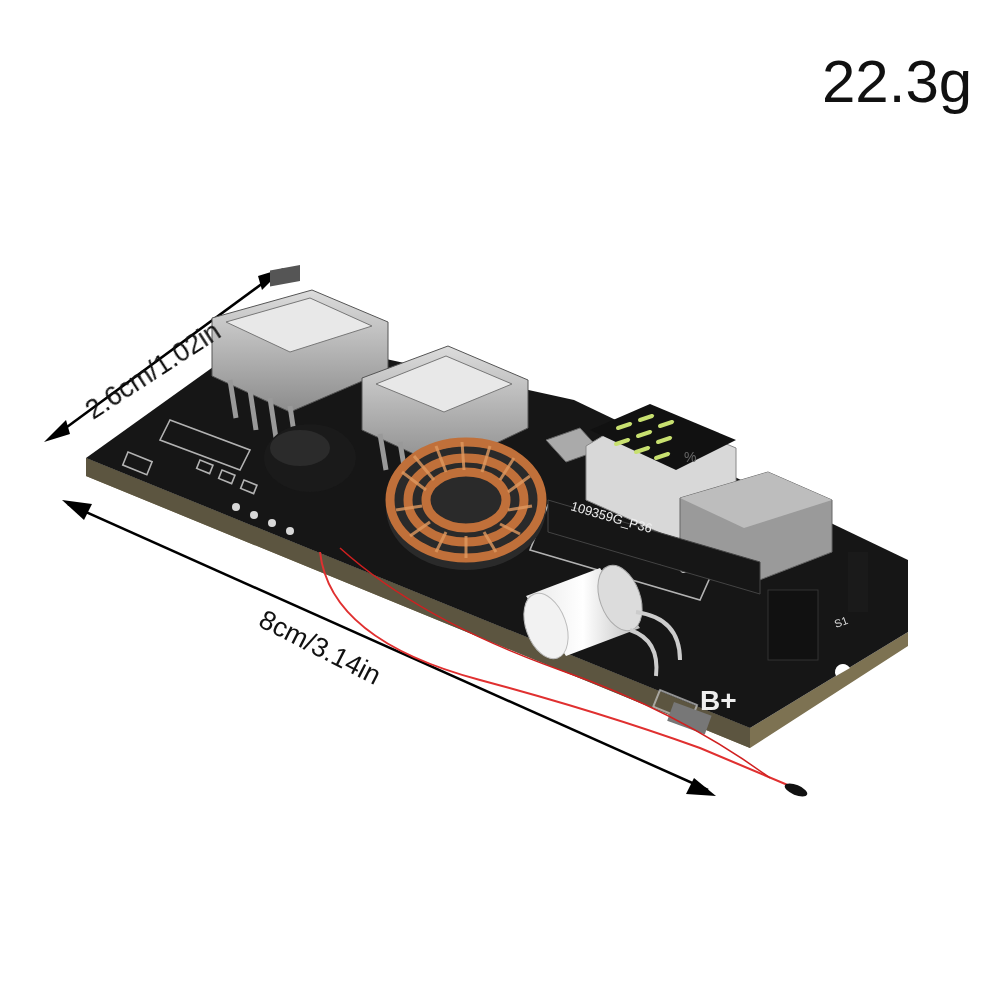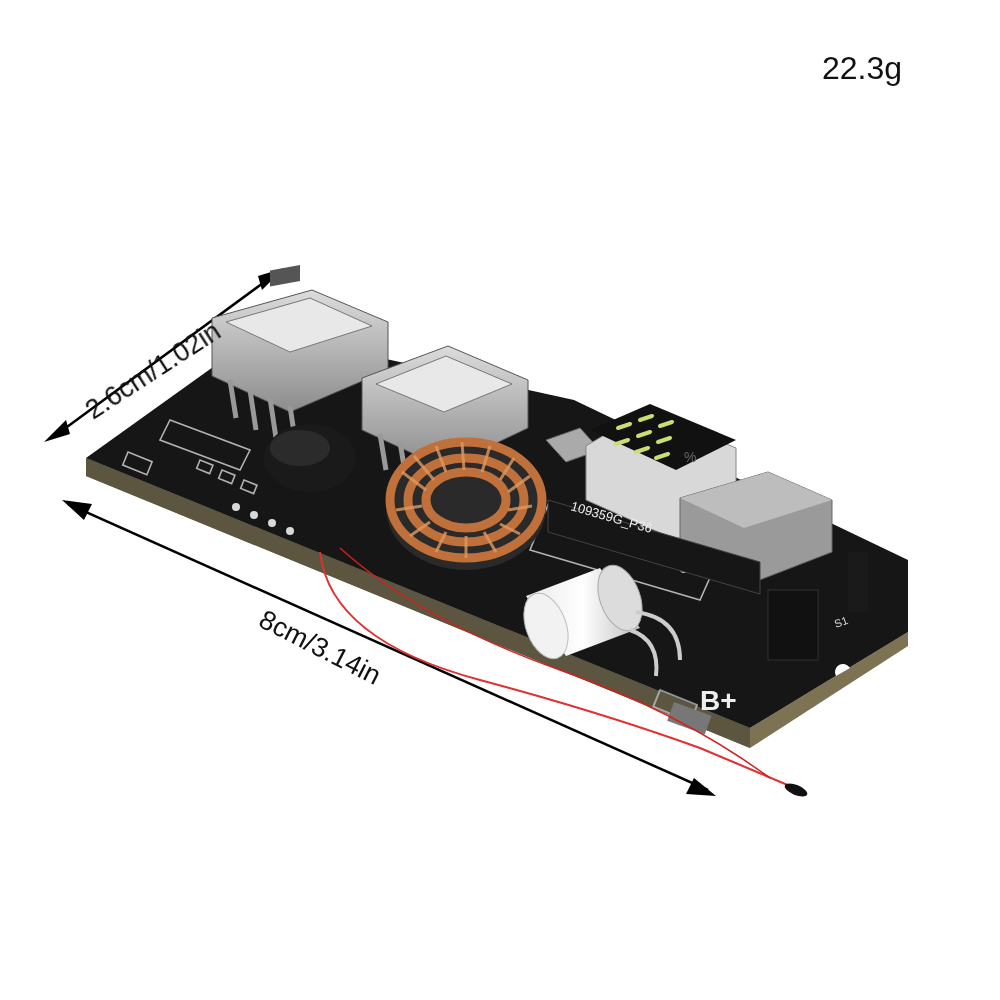--- a/index.html
+++ b/index.html
@@ -1,17 +1,17 @@
 <!DOCTYPE html>
 <html><head>
 <meta charset="utf-8">
 <style>
   html, body { margin:0; padding:0; background:#ffffff; }
   body { width:1000px; height:1000px; position:relative; overflow:hidden; font-family:"Liberation Sans", sans-serif; }
-  .weight { position:absolute; left:822px; top:52px; font-size:32px; color:#111; letter-spacing:0px; line-height:1; }
+  .weight { position:absolute; left:822px; top:52px; font-size:60px; color:#111; letter-spacing:0px; line-height:1; }
   .dim-label { position:absolute; font-size:27px; color:#111; white-space:nowrap; transform-origin:left top; }
   .lbl-width { left:80px; top:400px; transform:rotate(-33deg); }
   .lbl-length { left:268px; top:604px; transform:rotate(27deg); }
   svg.scene { position:absolute; left:0; top:0; }
 </style>
 </head>
 <body>
 
 <div class="weight">22.3g</div>
 

